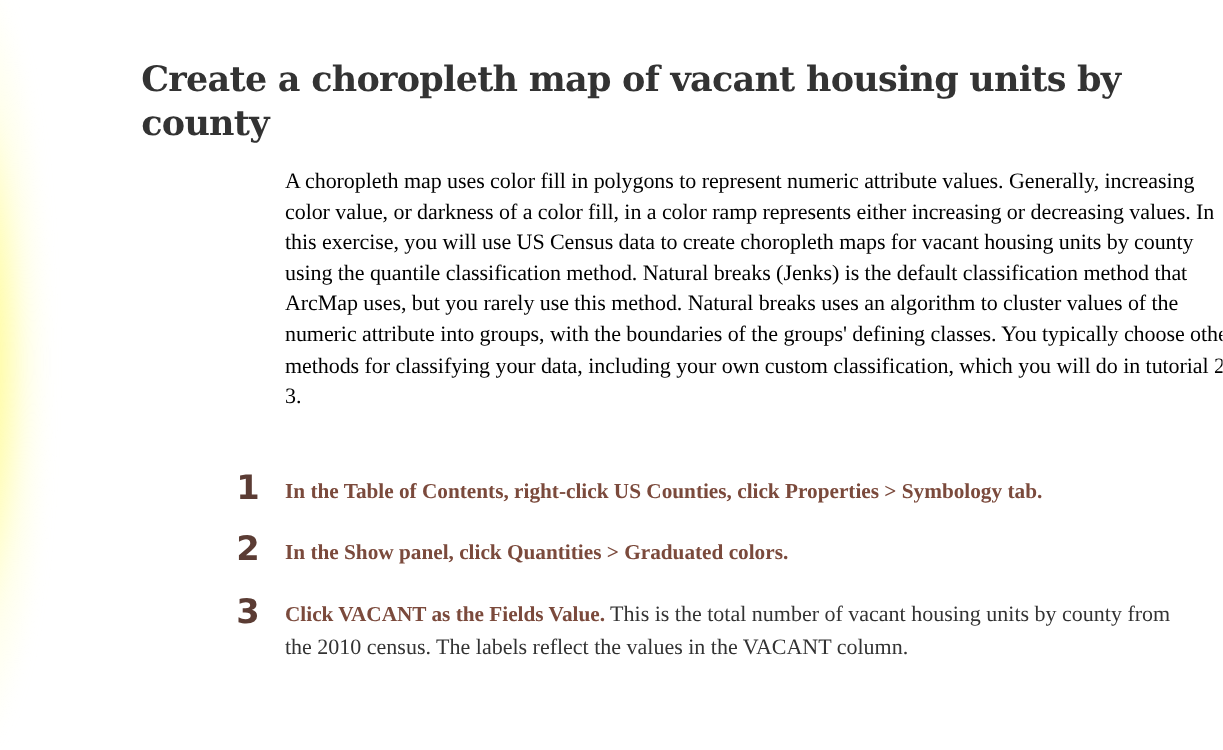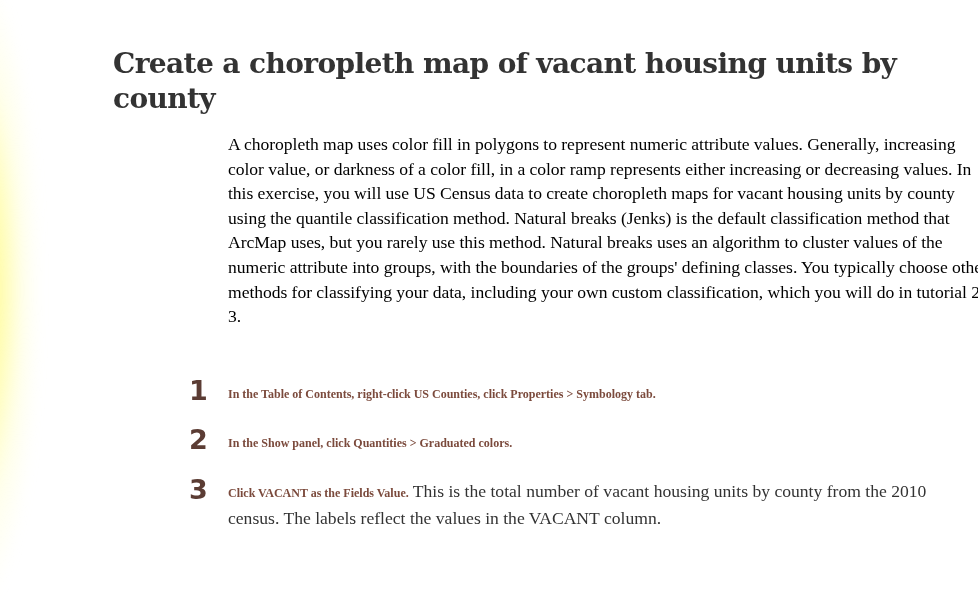--- a/index.html
+++ b/index.html
@@ -79,21 +79,21 @@
       top: 0;
       width: 730px;
       font-family: "Liberation Serif", "DejaVu Serif", serif;
       font-size: 17.6px;
       line-height: 24.6px;
       color: #333333;
     }
     .action {
       color: #7b4a3c;
       font-weight: bold;
-      font-size: 12px;
+      font-size: 17px;
       text-align: right;
     }
     .step-1 { top: 368px; }
     .step-2 { top: 417px; }
     .step-3 { top: 467px; }
   </style>
 </head>
 <body>
 
 <div class="glow"></div>

